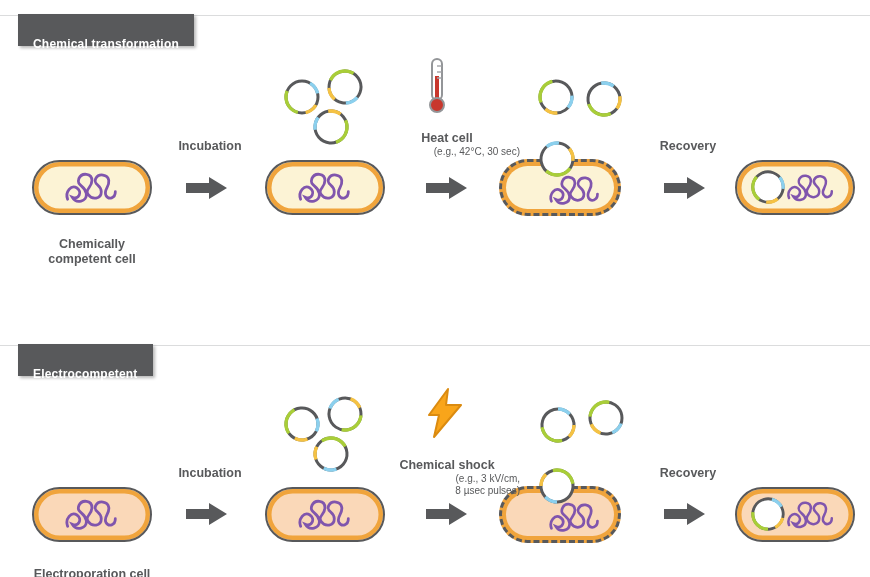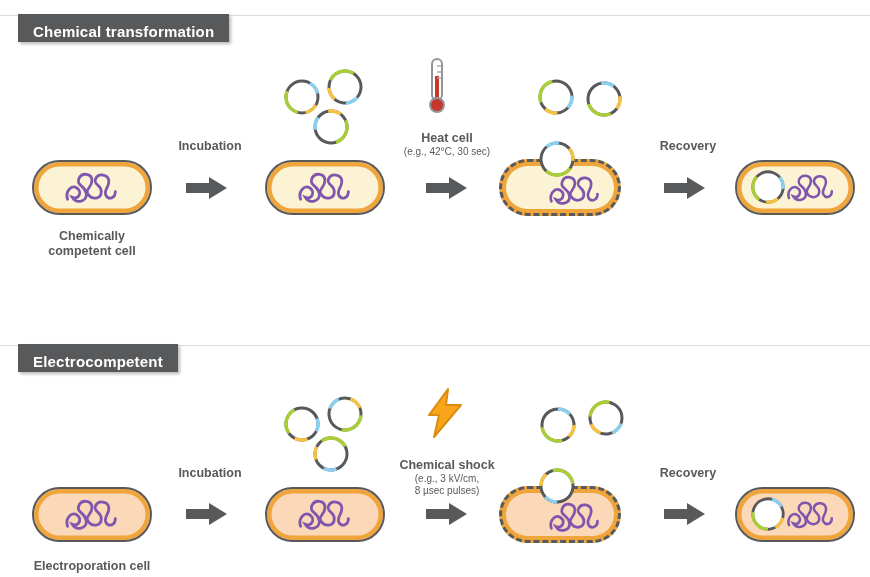--- a/index.html
+++ b/index.html
@@ -4,28 +4,28 @@
 <style>
   * { box-sizing: border-box; margin: 0; padding: 0; }
   html, body { background: #ffffff; }
   .canvas {
     position: relative; width: 870px; height: 577px; background: #ffffff;
     font-family: "Liberation Sans", sans-serif; overflow: hidden;
     color: var(--text, #58595B);
   }
   .divider { position: absolute; left: 0; right: 0; height: 1px; background: var(--divider, #DBDCDD); z-index: 1; }
   .badge {
-    position: absolute; height: 28px; line-height: 28px; padding: 4px 15px;
+    position: absolute; height: 28px; line-height: 28px; padding: 16px 15px;
     background: var(--header-bg, #58595B); color: var(--header-text, #fff);
-    font-size: 15px; font-weight: bold; letter-spacing: .2px;
+    font-size: 12px; font-weight: bold; letter-spacing: .2px;
     box-shadow: 2px 2px 3px rgba(0,0,0,.28); z-index: 2; white-space: nowrap;
   }
   .steplabel { position: absolute; text-align: center; font-size: 12.5px; font-weight: bold; color: var(--text, #58595B); z-index: 2; }
-  .sublabel  { position: absolute; text-align: center; font-size: 10px;   color: var(--text, #58595B); z-index: 2; }
-  .caption   { position: absolute; text-align: center; font-size: 12.5px; font-weight: bold; line-height: 15px; color: var(--text, #58595B); }
+  .sublabel  { position: absolute; text-align: right; font-size: 10px;   color: var(--text, #58595B); z-index: 2; }
+  .caption   { position: absolute; text-align: center; font-size: 12.5px; font-weight: bold; line-height: 15px; color: var(--text, #58595B); margin-top: 8px; }
   .cell {
     position: absolute; width: 120px; height: 55px; border-radius: 28px;
     border: 2.5px solid var(--outline, #58595B);
     box-shadow: inset 0 0 0 4.5px var(--membrane, #F0A43C);
   }
   .cell.chem { background: var(--cell-fill-chemical, #FCF3D5); }
   .cell.elec { background: var(--cell-fill-electro, #FAD8B8); }
   .cellD {
     position: absolute; width: 122px; height: 57px; border-radius: 29px;
     border: 3px dashed var(--outline, #58595B);

